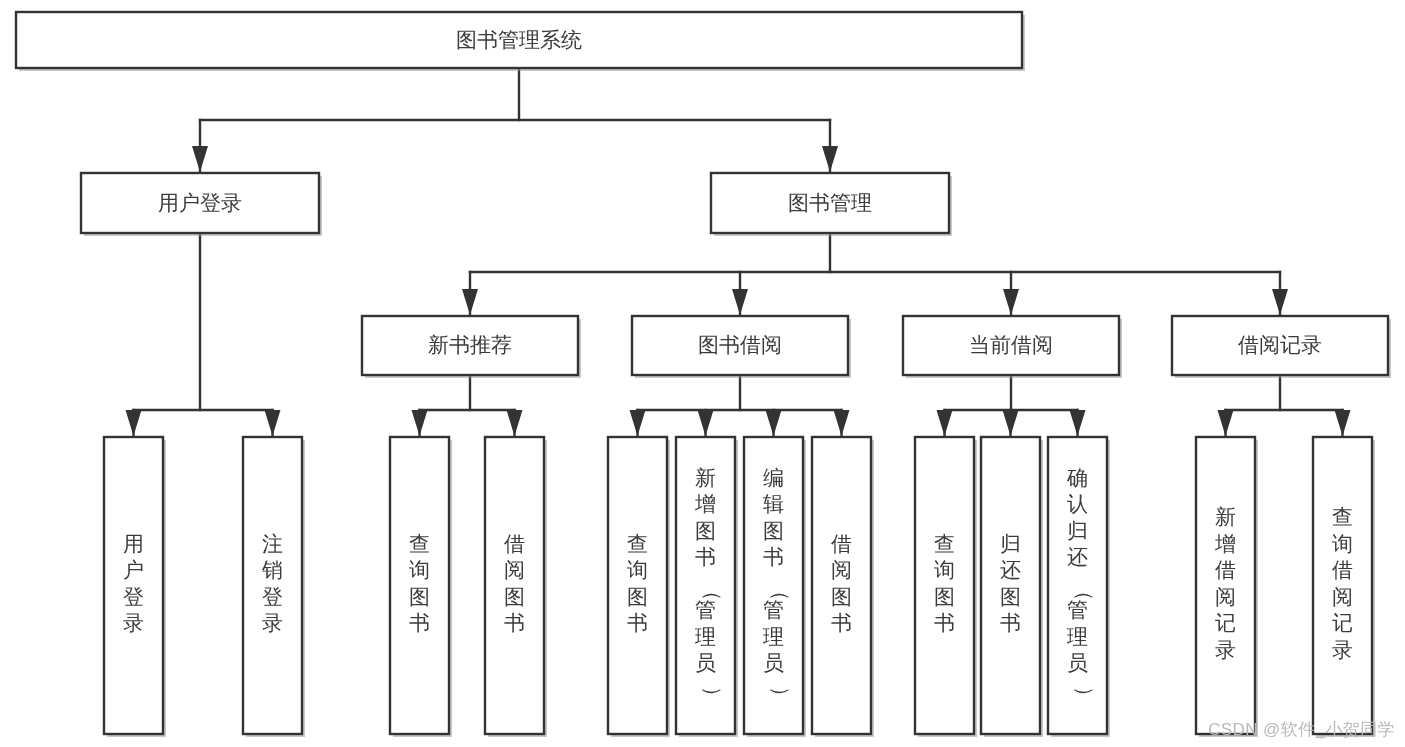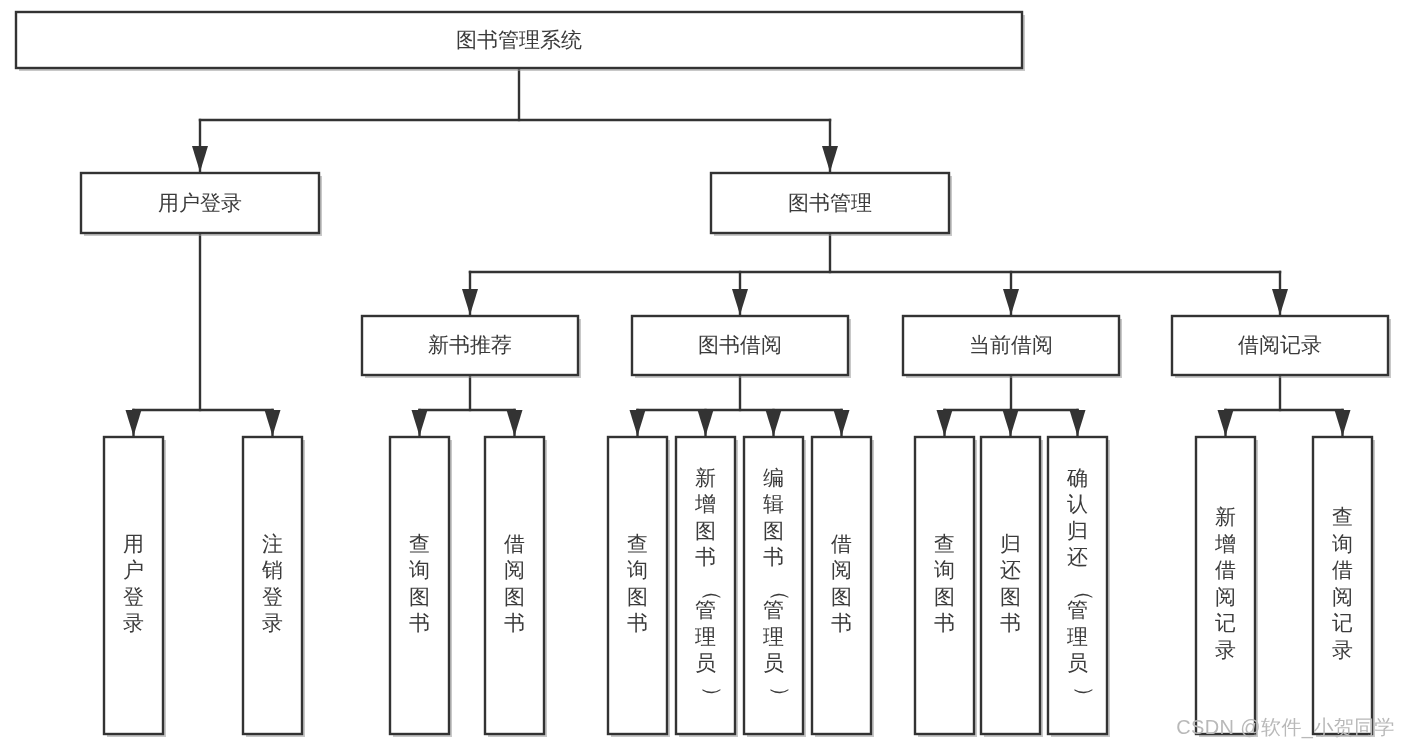--- a/index.html
+++ b/index.html
@@ -51,21 +51,21 @@
     fill: #3b3b3b;
     font-family: "Liberation Sans", "DejaVu Sans", sans-serif;
     font-size: 21px;
     text-anchor: middle;
   }
   .watermark {
     position: absolute;
     right: 10px;
     bottom: 6px;
     font-family: "Liberation Sans", "DejaVu Sans", sans-serif;
-    font-size: 20px;
+    font-size: 17px;
     color: #b9b9b9;
     letter-spacing: 0.4px;
     white-space: nowrap;
     pointer-events: none;
   }
 </style>
 </head>
 <body>
 
 <svg id="diagram" viewBox="0 0 1405 747">

